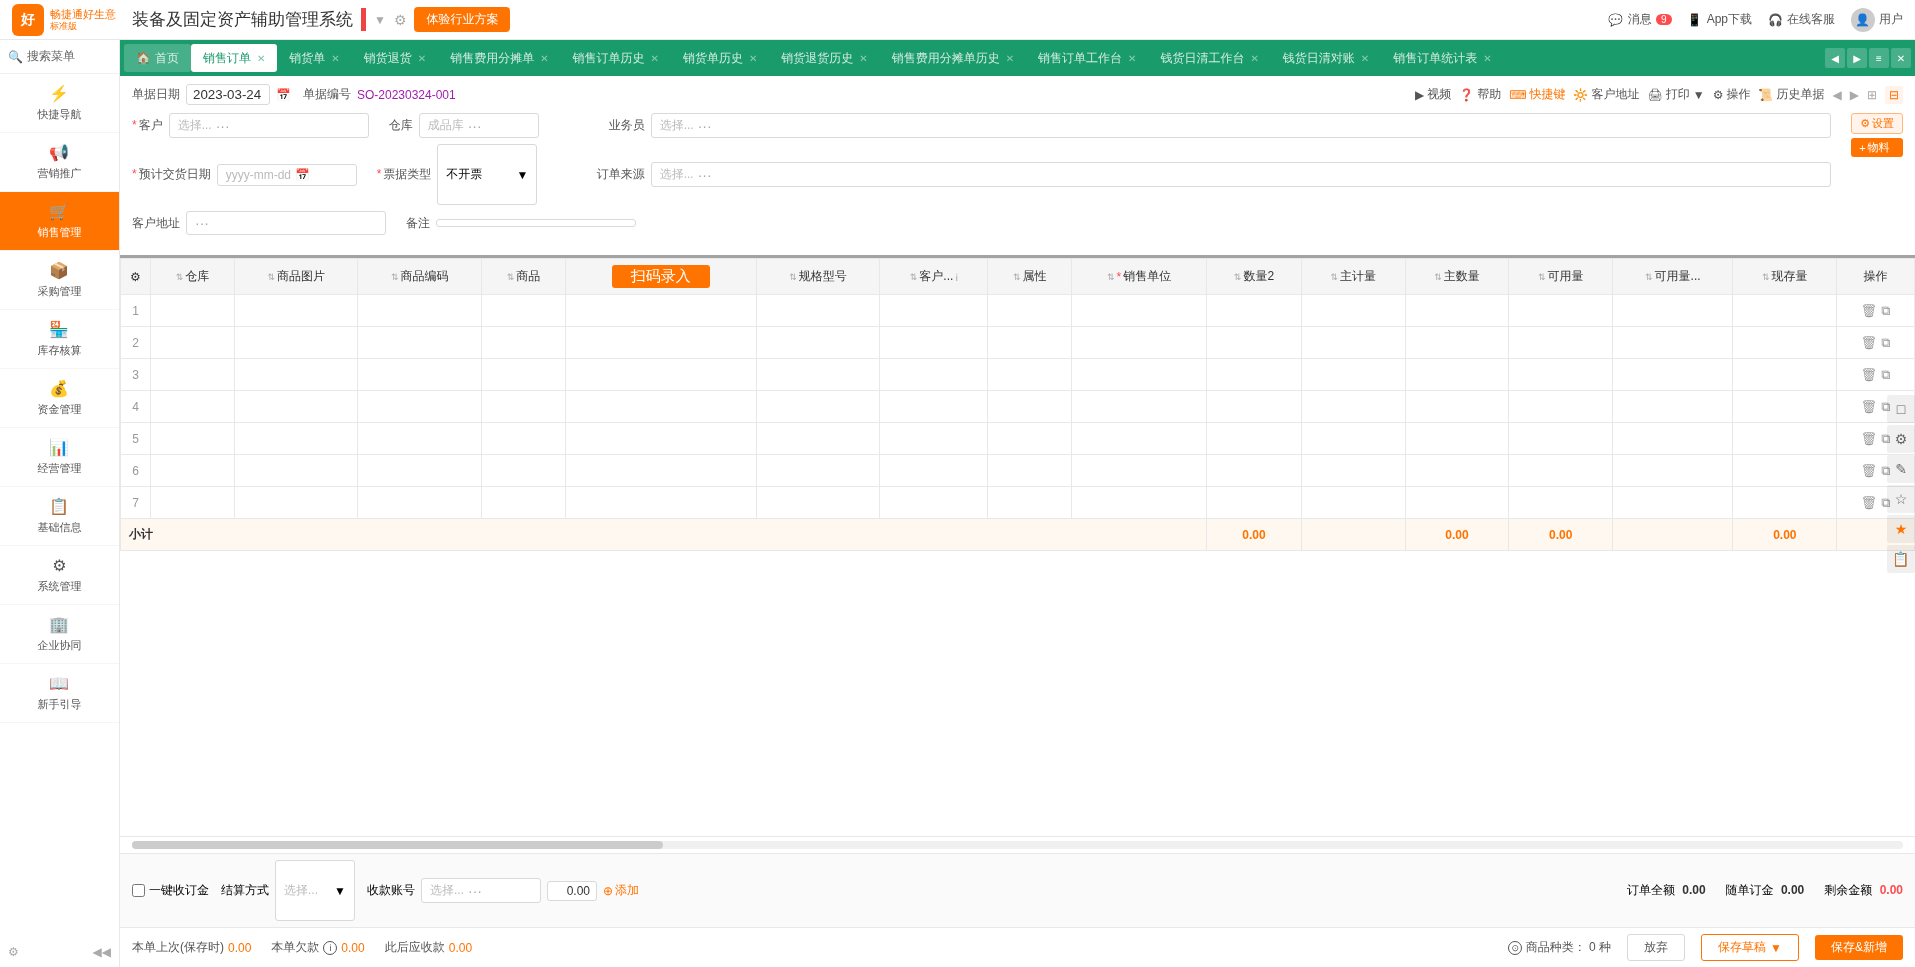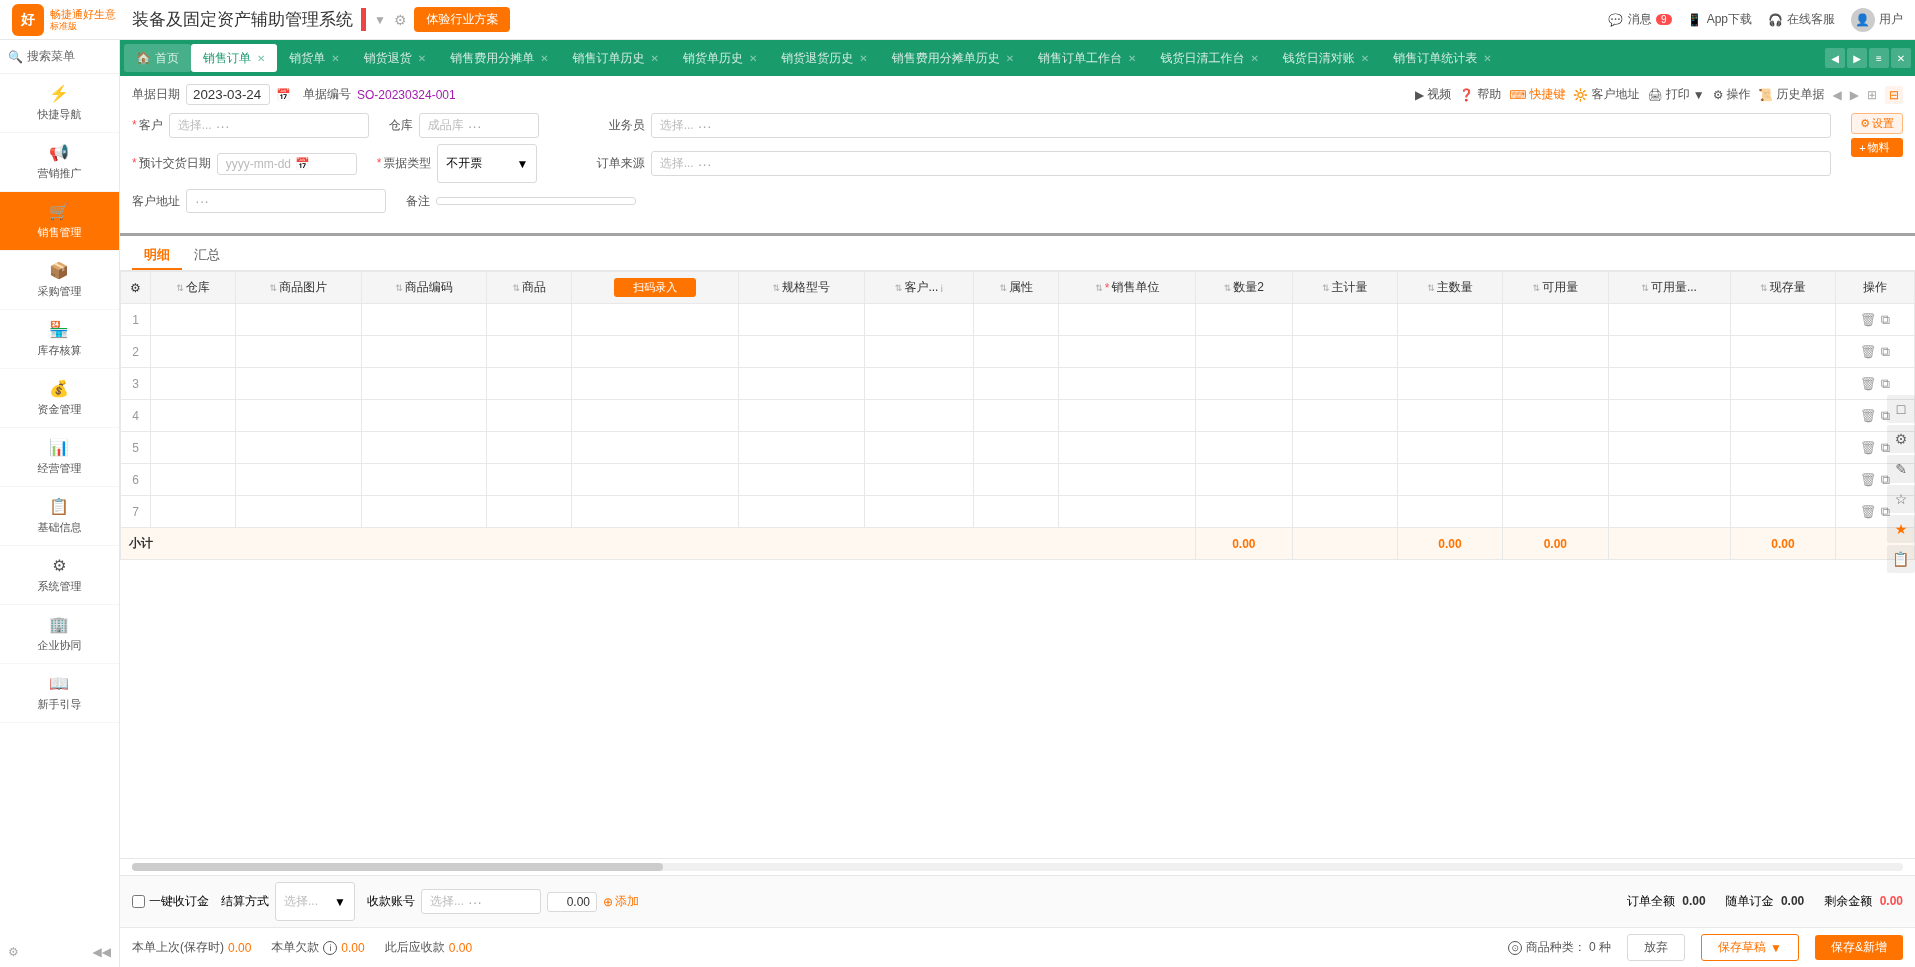--- a/index.html
+++ b/index.html
@@ -60,38 +60,38 @@
     .field-label { color: #555; white-space: nowrap; }
     .field-label.required::before { content: "*"; color: #ff4d4f; margin-right: 2px; }
     .field-value { color: #a21caf; }
     .date-input { border: 1px solid #d9d9d9; padding: 2px 6px; border-radius: 3px; color: #333; background: white; }
 
     .form-row { display: flex; align-items: center; gap: 20px; margin-bottom: 6px; flex-wrap: wrap; }
     .form-field { display: flex; align-items: center; gap: 6px; min-width: 200px; }
     .input-placeholder { color: #bbb; border: 1px solid #d9d9d9; padding: 3px 8px; border-radius: 3px; min-width: 120px; background: white; cursor: pointer; display: inline-flex; align-items: center; gap: 4px; }
     .input-placeholder-wide { min-width: 200px; }
     .ellipsis-btn { color: #aaa; font-size: 14px; cursor: pointer; }
-    .select-field { border: 1px solid #d9d9d9; padding: 10px 8px; border-radius: 3px; min-width: 100px; background: white; cursor: pointer; display: inline-flex; align-items: center; justify-content: space-between; gap: 4px; }
+    .select-field { border: 1px solid #d9d9d9; padding: 21px 8px; border-radius: 3px; min-width: 100px; background: white; cursor: pointer; display: inline-flex; align-items: center; justify-content: space-between; gap: 4px; }
 
     
     .detail-tabs { display: flex; gap: 0; padding: 6px 12px 0; background: white; border-bottom: 1px solid #e8e8e8; }
     .detail-tab { padding: 4px 12px; cursor: pointer; color: #555; border-bottom: 2px solid transparent; font-size: 13px; }
     .detail-tab.active { color: #ff7300; border-bottom: 2px solid #ff7300; font-weight: bold; }
 
     
     .table-wrapper { flex: 1; overflow: auto; background: white; }
     .data-table { width: 100%; border-collapse: collapse; font-size: 12px; }
     .data-table th { background: #f5f5f5; border: 1px solid #e8e8e8; padding: 6px 8px; text-align: center; color: #333; font-weight: normal; white-space: nowrap; position: sticky; top: 0; z-index: 2; }
     .data-table td { border: 1px solid #e8e8e8; padding: 6px 8px; text-align: center; color: #333; height: 32px; }
     .data-table .row-num { color: #999; width: 30px; }
     .data-table .subtotal-row { background: #fff8f0; font-weight: bold; }
     .data-table .subtotal-row td { color: #ff7300; }
     .data-table .subtotal-row td.label { color: #333; font-weight: bold; }
     .sort-icon { color: #aaa; font-size: 9px; }
-    .scan-btn { background: #ff7300; color: white; border: none; padding: 2px 19px; border-radius: 3px; font-size: 11px; cursor: pointer; }
+    .scan-btn { background: #ff7300; color: white; border: none; padding: 2px 19px; border-radius: 3px; font-size: 15px; cursor: pointer; }
     .action-icons { display: flex; gap: 4px; justify-content: center; }
     .action-icon { color: #999; cursor: pointer; font-size: 13px; }
     .th-with-icon { display: flex; align-items: center; justify-content: center; gap: 2px; }
 
     
     .scroll-area { background: white; padding: 4px 12px; border-top: 1px solid #e8e8e8; }
     .scroll-track { height: 8px; background: #f0f0f0; border-radius: 4px; }
     .scroll-thumb { height: 8px; width: 30%; background: #ccc; border-radius: 4px; }
 
     
@@ -403,24 +403,20 @@
             <span>设置</span>
           </button>
           <button class="add-mat">
             <span>+</span>
             <span>物料</span>
           </button>
         </div>
       </div>
     </div>
 
-    <div class="detail-tabs">
-      <div class="detail-tab active">明细</div>
-      <div class="detail-tab">汇总</div>
-    </div>
 
     <div class="table-wrapper">
       <table class="data-table">
         <thead>
           <tr>
             <th style="width:30px;">
               <span style="cursor:pointer;">⚙</span>
             </th>
             <th>
               <div class="th-with-icon">

